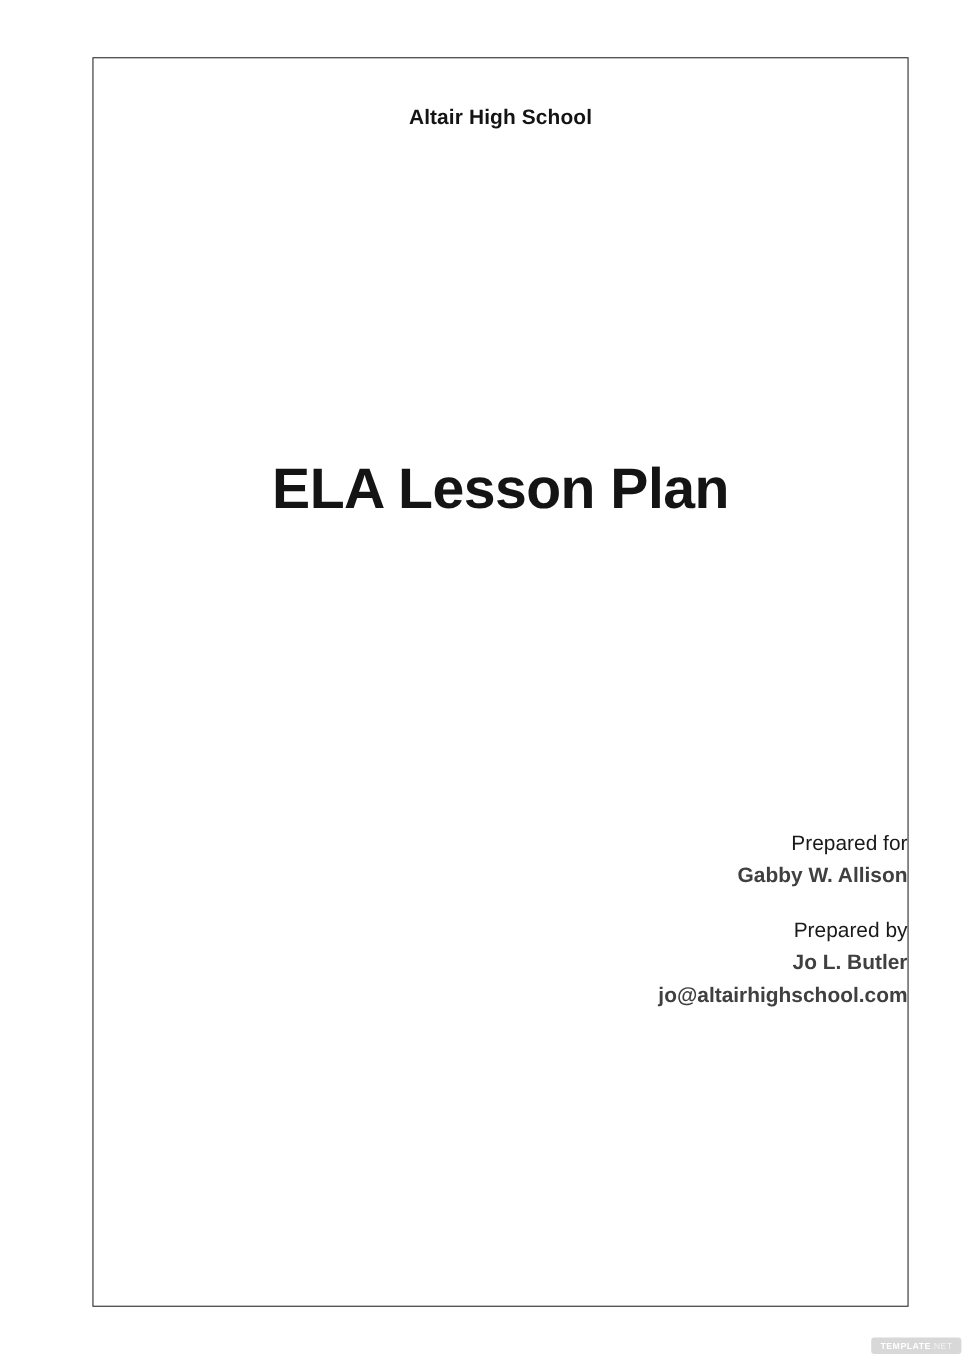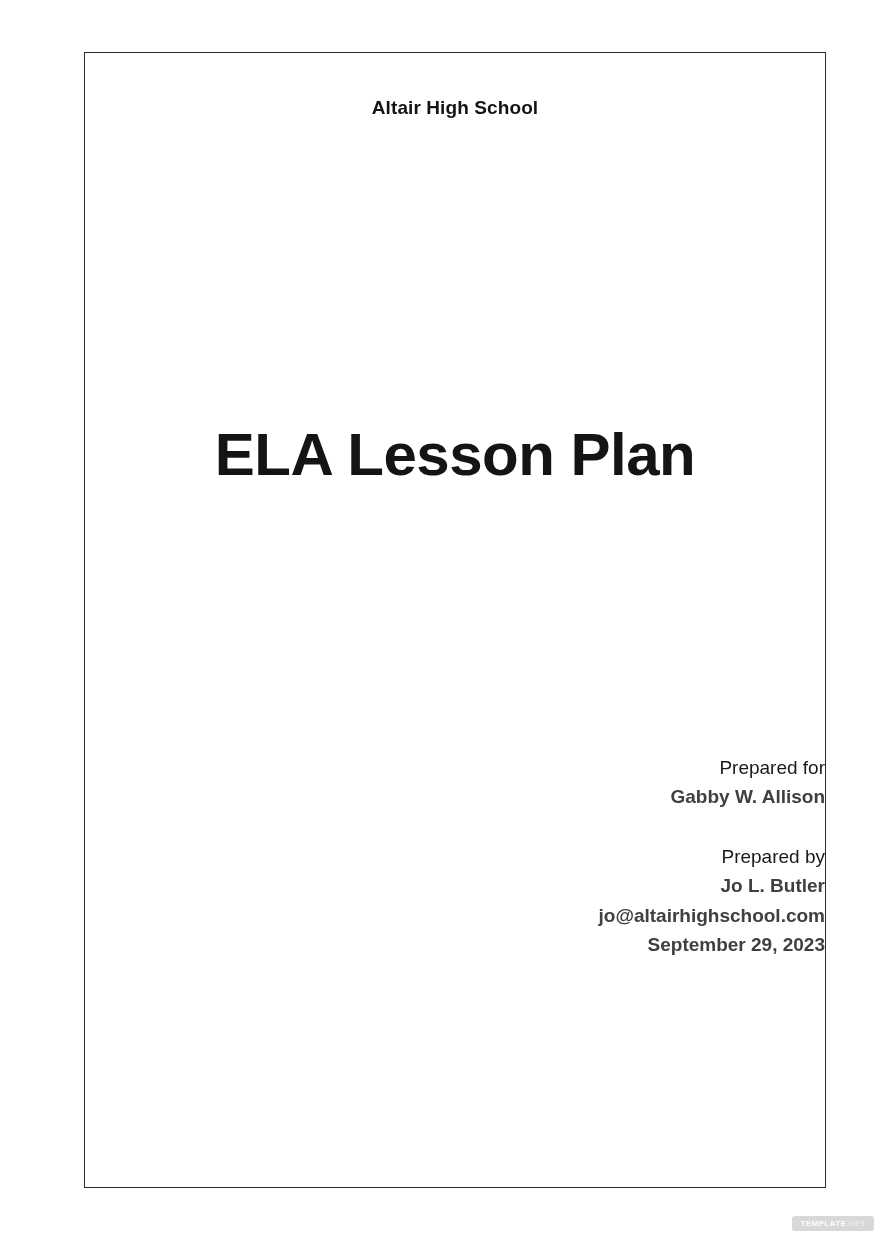--- a/index.html
+++ b/index.html
@@ -47,40 +47,40 @@
     letter-spacing: 0.1px;
     color: #141414;
   }
 
   .doc-title {
     position: absolute;
     top: 330px;
     left: 0;
     right: 0;
     text-align: center;
-    font-size: 60px;
+    font-size: 52px;
     font-weight: bold;
     letter-spacing: -0.5px;
     line-height: 1.05;
     color: #141414;
   }
 
   .credits {
     position: absolute;
     top: 700px;
     left: 0;
     right: 0;
     text-align: right;
   }
 
   .credit-block {
     margin: 0;
   }
   .credit-block + .credit-block {
-    margin-top: 30px;
+    margin-top: 20px;
   }
 
   .credit-label {
     font-size: 19px;
     font-weight: normal;
     line-height: 1.55;
     color: #1a1a1a;
   }
   .credit-value {
     font-size: 19px;
@@ -125,21 +125,20 @@
 
       <div class="credit-block">
         <div class="credit-label">Prepared for</div>
         <div class="credit-value">Gabby W. Allison</div>
       </div>
 
       <div class="credit-block">
         <div class="credit-label">Prepared by</div>
         <div class="credit-value">Jo L. Butler</div>
         <div class="credit-value light">jo@altairhighschool.com</div>
-        <div class="credit-value light">September 29, 2023</div>
       </div>
 
     </div>
 
   </div>
 
   <div class="watermark">
     <span>TEMPLATE</span><span class="wm-suffix">.NET</span>
   </div>
 

